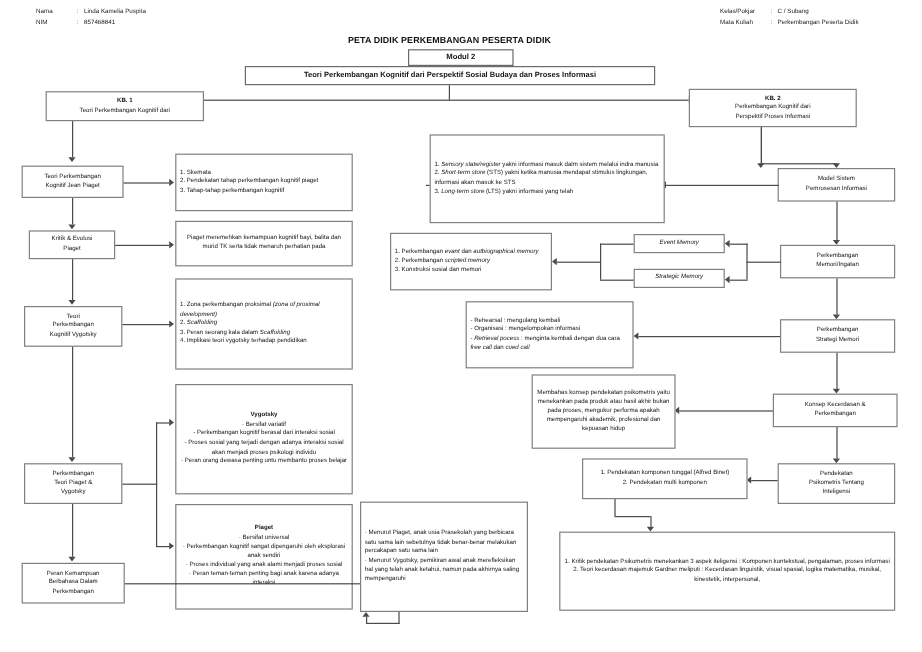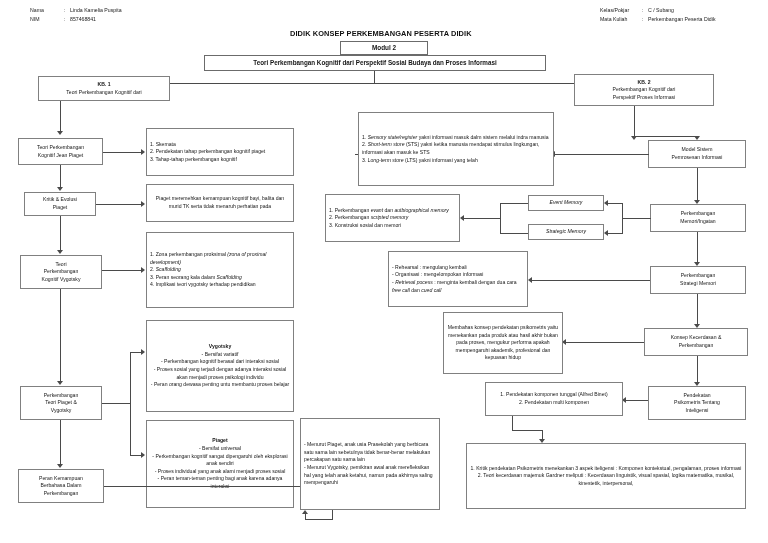--- a/index.html
+++ b/index.html
@@ -106,21 +106,21 @@
     <span class="lbl">NIM</span><span class="sep">:</span><span>857468841</span>
   </div>
 
   <div class="meta" style="left:600px;top:6px;">
     <span class="lbl" style="width:42px">Kelas/Pokjar</span><span class="sep">:</span><span>C / Subang</span>
   </div>
   <div class="meta" style="left:600px;top:15px;">
     <span class="lbl" style="width:42px">Mata Kuliah</span><span class="sep">:</span><span>Perkembangan Peserta Didik</span>
   </div>
 
-  <div class="maintitle" style="left:290px;top:29px;">DIDIK KONSEP PERKEMBANGAN PESERTA DIDIK</div>
+  <div class="maintitle" style="left:290px;top:29px;">PETA DIDIK PERKEMBANGAN PESERTA DIDIK</div>
 
   <div class="box hdr bold" style="left:340px;top:41px;width:88px;height:14px;font-size:6.4px;">Modul 2</div>
 
   <div class="box hdr bold" style="left:204px;top:55px;width:342px;height:16px;font-size:6.3px;">Teori Perkembangan Kognitif dari Perspektif Sosial Budaya dan Proses Informasi</div>
 
   <div class="ln v" style="left:374px;top:71px;height:12px;"></div>
   <div class="ln h" style="left:170px;top:83px;width:205px;"></div>
   <div class="ar left" style="left:166px;top:80px;"></div>
 
   <div class="ln h" style="left:374px;top:83px;width:200px;"></div>

